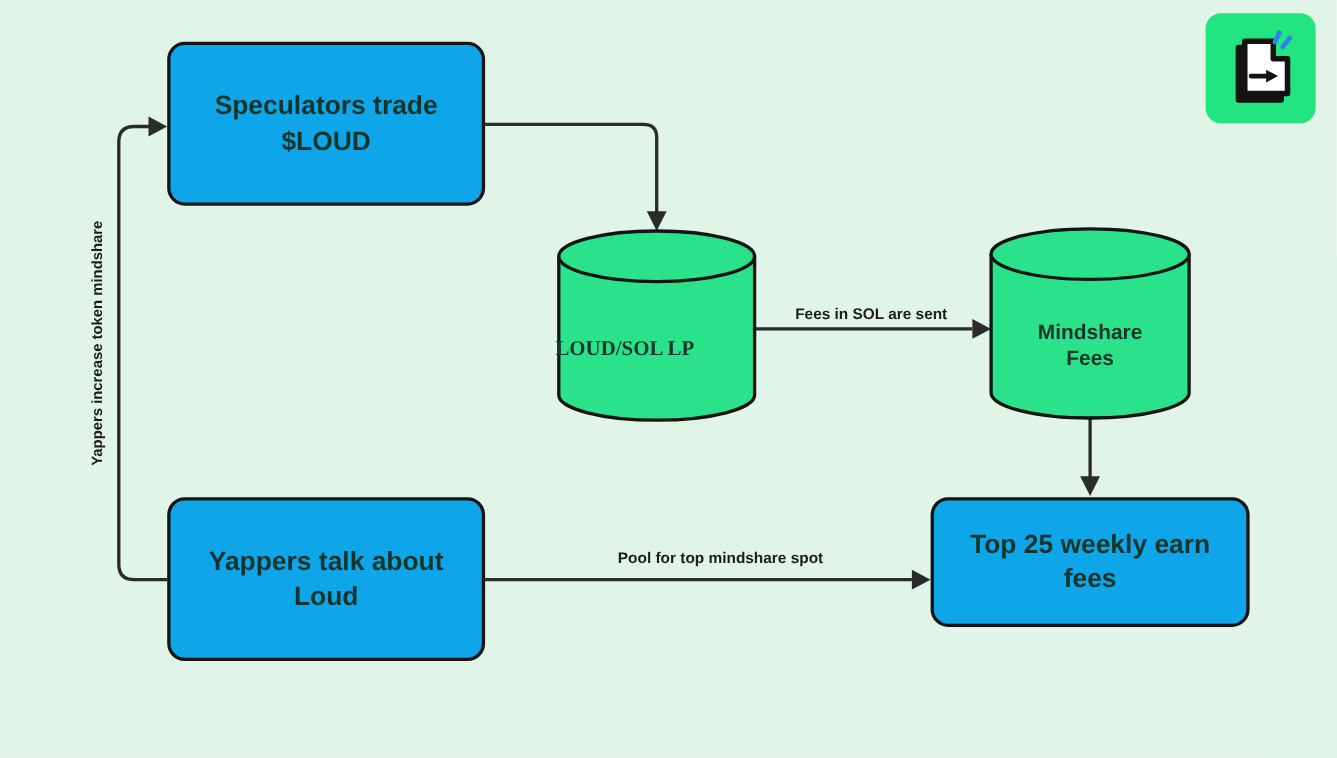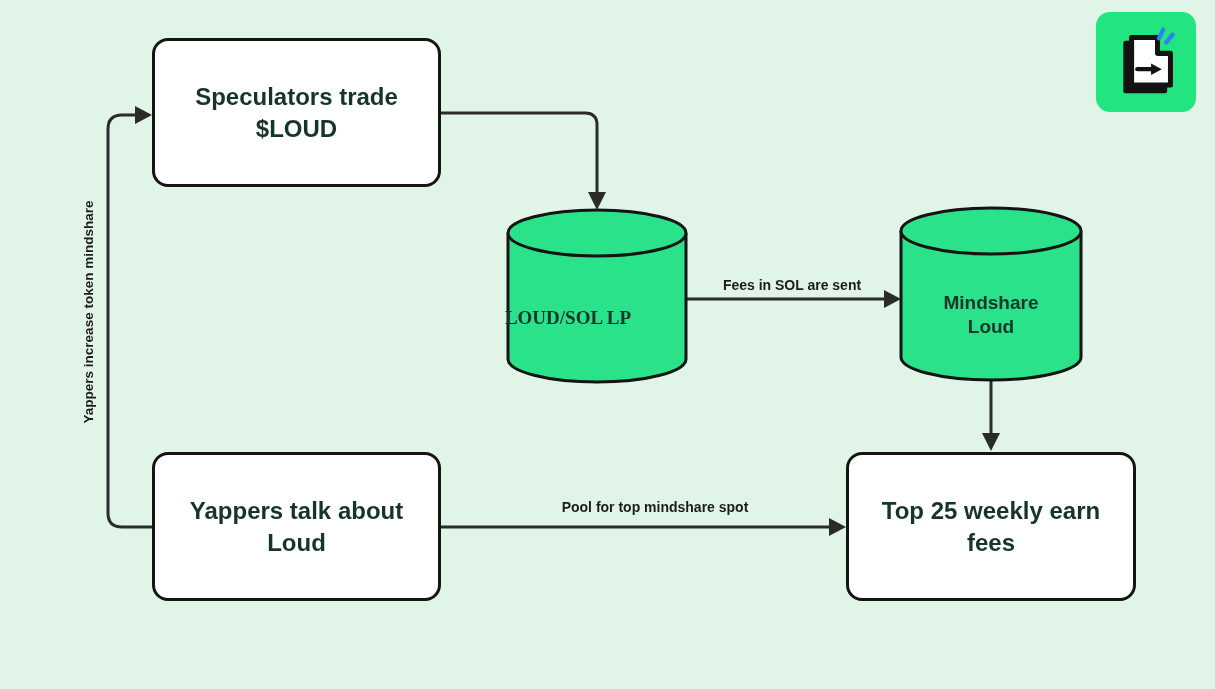--- a/index.html
+++ b/index.html
@@ -11,21 +11,21 @@
     overflow: hidden;
     font-family: "Liberation Sans", sans-serif;
   }
   svg.connectors {
     position: absolute;
     inset: 0;
     pointer-events: none;
   }
   .node-box {
     position: absolute;
-    background: #ffffff;
+    background: #0ea5e9;
     border: 3px solid #141414;
     border-radius: 16px;
     display: flex;
     align-items: center;
     justify-content: center;
     text-align: center;
     box-sizing: border-box;
     color: #16352a;
     font-weight: bold;
     font-size: 24px;
@@ -100,27 +100,27 @@
   </svg>
 
   <div class="node-box" style="left:152px; top:38px; width:289px; height:149px;">
     <div class="node-label">Speculators trade $LOUD</div>
   </div>
 
   <div class="node-box" style="left:152px; top:452px; width:289px; height:149px;">
     <div class="node-label">Yappers talk about Loud</div>
   </div>
 
-  <div class="node-box" style="left:846px; top:452px; width:290px; height:149px;">
+  <div class="node-box" style="left:846px; top:452px; width:290px; height:118px;">
     <div class="node-label">Top 25 weekly earn fees</div>
   </div>
 
   <div class="cyl-label" style="left:568px; top:318px; width:170px;font-family:Liberation Serif, serif;">LOUD/SOL LP</div>
 
-  <div class="cyl-label" style="left:991px; top:315px; width:120px;">Mindshare Loud</div>
+  <div class="cyl-label" style="left:991px; top:315px; width:120px;">Mindshare Fees</div>
 
   <div class="edge-label vertical" style="left:88px; top:312px;">Yappers increase token mindshare</div>
 
   <div class="edge-label" style="left:792px; top:285px;">Fees in SOL are sent</div>
 
   <div class="edge-label" style="left:655px; top:507px;">Pool for top mindshare spot</div>
 
   <div class="logo-tile">
     <svg width="72" height="72" viewBox="0 0 100 100">
 

